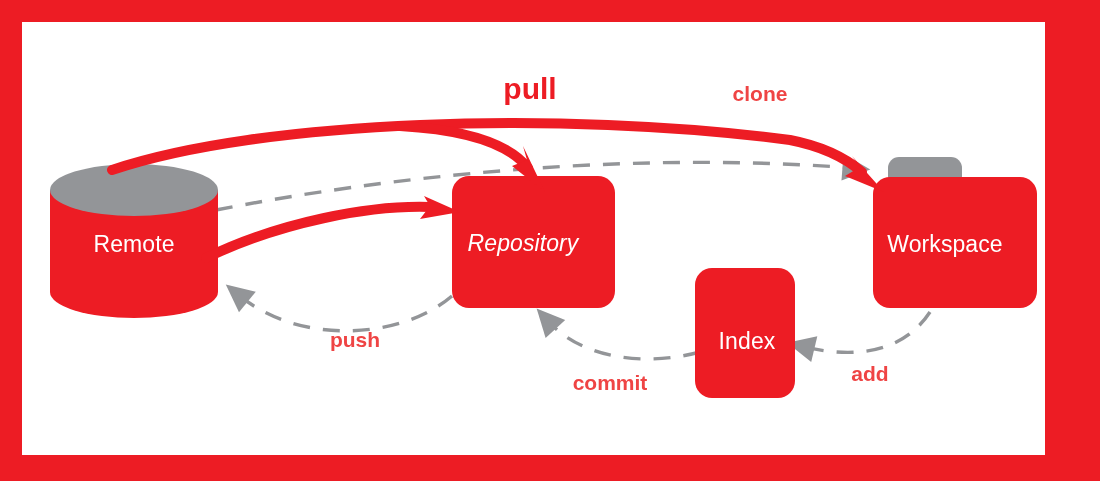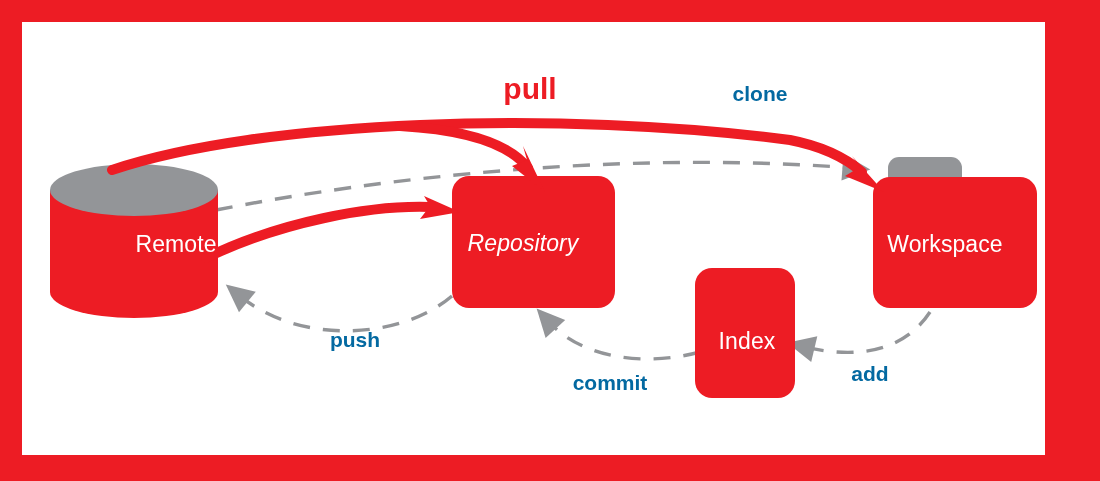--- a/index.html
+++ b/index.html
@@ -51,21 +51,21 @@
     pointer-events: none;
   }
   .op-label {
     position: absolute;
     font-family: "Liberation Sans", sans-serif;
     font-weight: bold;
     white-space: nowrap;
     text-align: center;
   }
   .op-red  { color: #ED1C24; font-size: 30px; }
-  .op-gray { color: #0369a1; font-size: 21px; }
+  .op-gray { color: #ef4444; font-size: 21px; }
 </style>
 </head>
 <body>
 
 <div id="stage">
 
   <div id="frame"></div>
 
   <svg id="canvas" viewBox="0 0 1100 481" xmlns="http://www.w3.org/2000/svg">
     <defs>
@@ -122,21 +122,21 @@
       <path d="M 545 192 L 512 166 L 527 160 L 523 146 Z" fill="#ED1C24"></path>
     </g>
 
     <g>
       <path d="M 206 258 C 280 222 370 205 430 207" fill="none" stroke="#ED1C24" stroke-width="10" stroke-linecap="round"></path>
       <path d="M 460 212 L 424 196 L 430 206 L 420 219 Z" fill="#ED1C24"></path>
     </g>
 
   </svg>
 
-  <div class="node-label" style="left:50px; top:231px; width:168px;padding-left:42px;">Remote</div>
+  <div class="node-label" style="left:50px; top:231px; width:168px;">Remote</div>
 
   <div class="node-label" style="left:452px; top:230px; width:142px;font-style:italic;">Repository</div>
 
   <div class="node-label" style="left:695px; top:328px; width:104px;">Index</div>
 
   <div class="node-label" style="left:873px; top:231px; width:144px;">Workspace</div>
 
   <div class="op-label op-red" style="left:440px; top:72px; width:180px;">pull</div>
 
 

